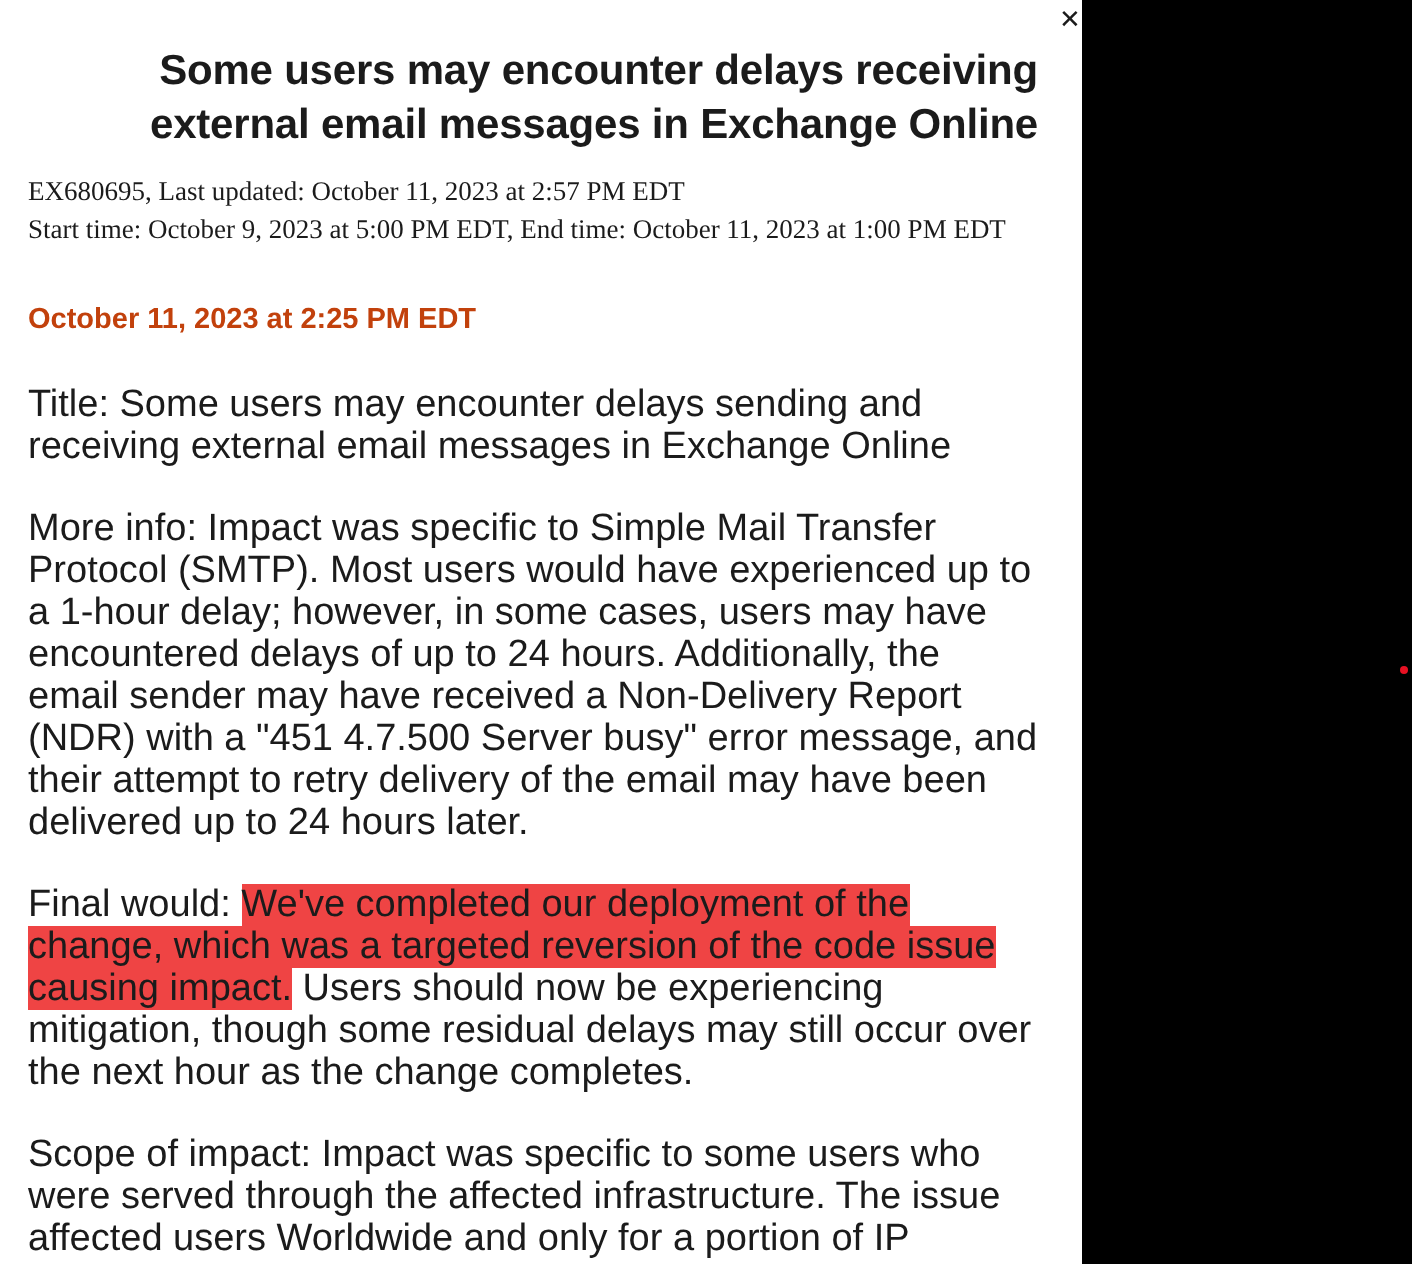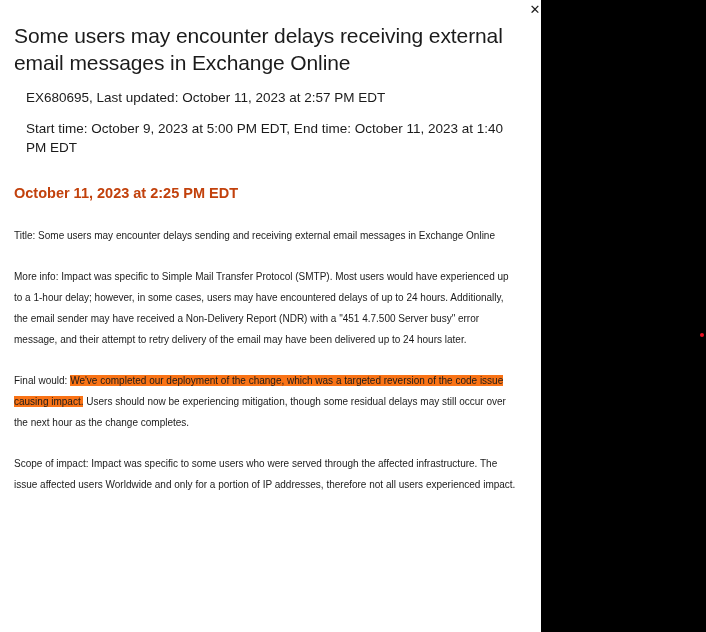--- a/index.html
+++ b/index.html
@@ -45,49 +45,51 @@
     background: transparent;
     border: none;
     cursor: pointer;
     padding: 0;
     font-family: "Liberation Sans", sans-serif;
   }
   h1#issue-title {
     margin: 0 0 10px 0;
     font-size: 21px;
     line-height: 27px;
-    font-weight: 400;
+    font-weight: 700;
     color: #1b1b1b;
     letter-spacing: -0.1px;
+    text-align: right;
   }
   .meta-line {
     font-size: 13.5px;
     line-height: 19px;
     color: #1b1b1b;
-    margin: 12px;
+    margin: 0;
+    font-family: Liberation Serif, serif;
   }
   .meta-block {
     margin-bottom: 26px;
   }
   h2#update-timestamp {
     margin: 0 0 22px 0;
     font-size: 14.5px;
     line-height: 20px;
     font-weight: 700;
     color: #c2410c;
   }
   .para {
-    font-size: 10px;
+    font-size: 19px;
     line-height: 21px;
     color: #1b1b1b;
     margin: 0 0 20px 0;
   }
   .para:last-child { margin-bottom: 0; }
   .hl {
-    background: #f97316;
+    background: #ef4444;
   }
   
   #red-dot {
     position: absolute;
     left: 700px;
     top: 333px;
     width: 4px;
     height: 4px;
     background: #e81123;
     border-radius: 50%;
@@ -112,21 +114,21 @@
   <div id="panel">
 
     <button id="close-btn">✕</button>
 
     <div id="panel-inner">
 
       <h1 id="issue-title">Some users may encounter delays receiving external email messages in Exchange Online</h1>
 
       <div class="meta-block">
         <p class="meta-line">EX680695, Last updated: October 11, 2023 at 2:57 PM EDT</p>
-        <p class="meta-line">Start time: October 9, 2023 at 5:00 PM EDT, End time: October 11, 2023 at 1:40 PM EDT</p>
+        <p class="meta-line">Start time: October 9, 2023 at 5:00 PM EDT, End time: October 11, 2023 at 1:00 PM EDT</p>
       </div>
 
       <h2 id="update-timestamp">October 11, 2023 at 2:25 PM EDT</h2>
 
       <p class="para">Title: Some users may encounter delays sending and receiving external email messages in Exchange Online</p>
 
 
       <p class="para">More info: Impact was specific to Simple Mail Transfer Protocol (SMTP). Most users would have experienced up to a 1-hour delay; however, in some cases, users may have encountered delays of up to 24 hours. Additionally, the email sender may have received a Non-Delivery Report (NDR) with a "451 4.7.500 Server busy" error message, and their attempt to retry delivery of the email may have been delivered up to 24 hours later.</p>
 
       <p class="para"><span>Final would: </span><span class="hl">We've completed our deployment of the change, which was a targeted reversion of the code issue causing impact.</span><span> Users should now be experiencing mitigation, though some residual delays may still occur over the next hour as the change completes.</span></p>

